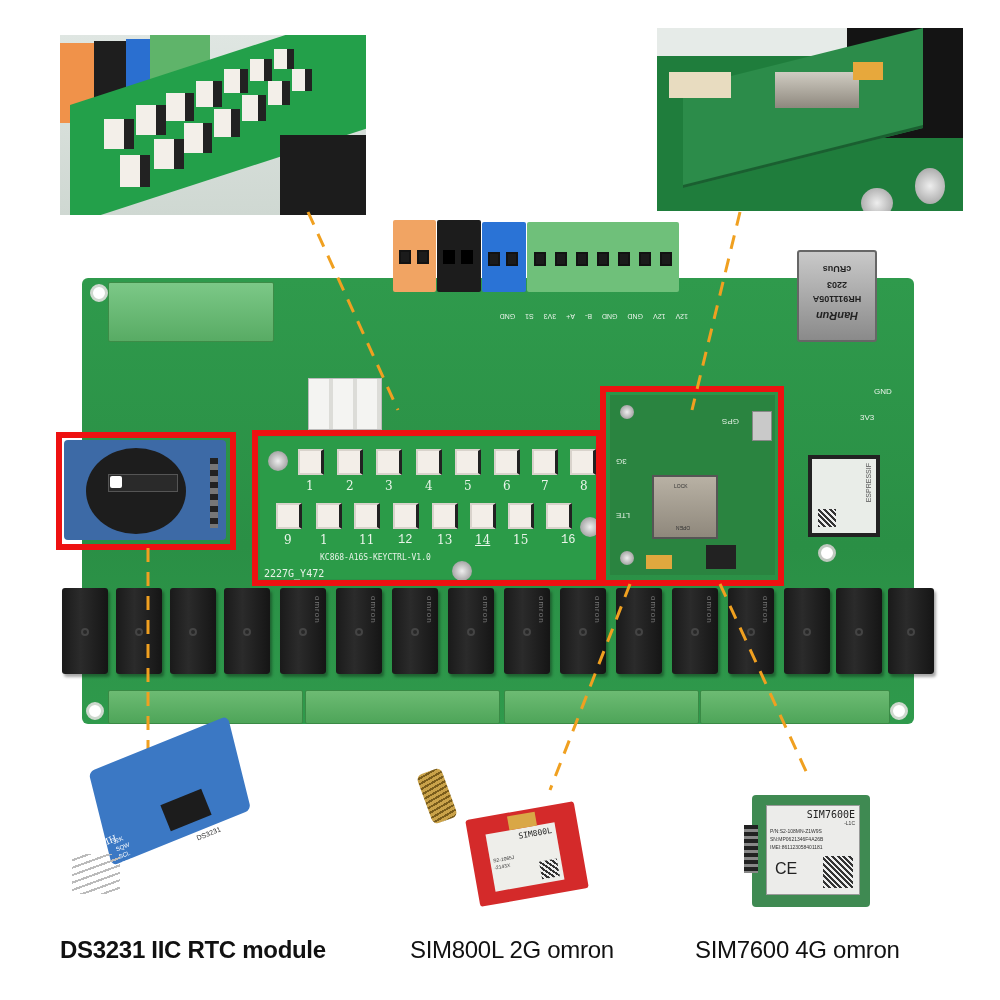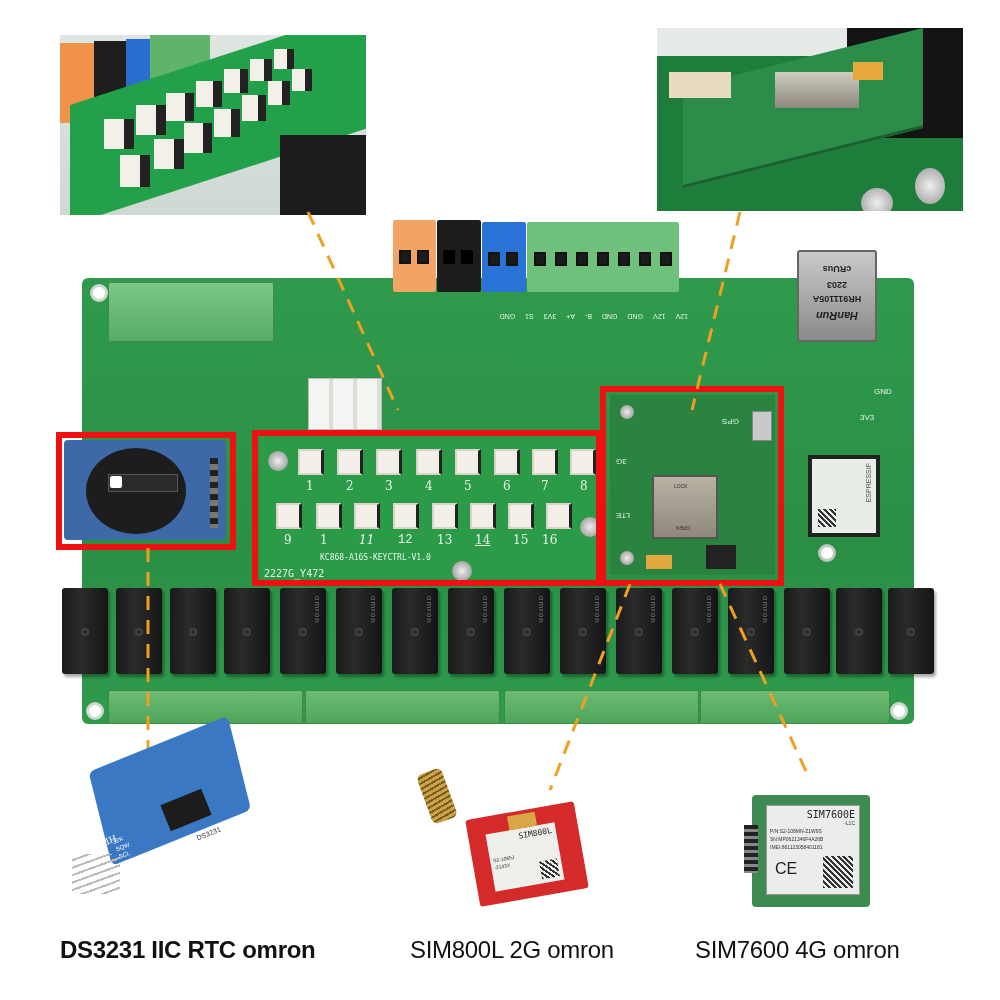--- a/index.html
+++ b/index.html
@@ -196,26 +196,26 @@
   <div class="key" style="left:56px;top:66px;"></div>
   <div class="key" style="left:94px;top:66px;"></div>
   <div class="key" style="left:133px;top:66px;"></div>
   <div class="key" style="left:172px;top:66px;"></div>
   <div class="key" style="left:210px;top:66px;"></div>
   <div class="key" style="left:248px;top:66px;"></div>
   <div class="key" style="left:286px;top:66px;"></div>
 
   <span class="key-num" style="left:24px;top:96px;">9</span>
   <span class="key-num" style="left:60px;top:96px;">1</span>
-  <span class="key-num" style="left:99px;top:96px;font-style:italic;">11</span>
+  <span class="key-num" style="left:99px;top:96px;">11</span>
   <span class="key-num" style="left:138px;top:96px;font-family:Liberation Mono, monospace;">12</span>
   <span class="key-num" style="left:177px;top:96px;">13</span>
   <span class="key-num" style="left:215px;top:96px;text-decoration:underline;">14</span>
   <span class="key-num" style="left:253px;top:96px;">15</span>
-  <span class="key-num" style="left:282px;top:96px;">16</span>
+  <span class="key-num" style="left:301px;top:96px;font-family:Liberation Mono, monospace;">16</span>
 
   <div class="abs" style="left:60px;top:116px;font-size:8px;color:#e6f2e6;font-family:'DejaVu Sans Mono',monospace;">KC868-A16S-KEYCTRL-V1.0</div>
   <div class="abs" style="left:4px;top:131px;font-size:10px;color:#e6f2e6;font-family:'DejaVu Sans Mono',monospace;">2227G_Y472</div>
 </div>
 
 <div class="gsm">
   <div class="sim-slot">
     <div style="position:absolute;left:20px;top:6px;font-size:5px;color:#333;">LOCK</div>
     <div style="position:absolute;left:22px;bottom:6px;font-size:5px;color:#333;transform:rotate(180deg);">OPEN</div>
   </div>
@@ -344,15 +344,15 @@
     <div style="position:absolute;right:4px;top:3px;font-size:10px;color:#222;font-family:'DejaVu Sans Mono',monospace;">SIM7600E</div>
     <div style="position:absolute;right:4px;top:14px;font-size:5px;color:#333;">-L1C</div>
     <div style="position:absolute;left:3px;top:22px;font-size:5px;color:#333;white-space:nowrap;">P/N:S2-108MN-Z1W9S</div>
     <div style="position:absolute;left:3px;top:30px;font-size:5px;color:#333;white-space:nowrap;">SN:MP0621346F4A26B</div>
     <div style="position:absolute;left:3px;top:38px;font-size:5px;color:#333;white-space:nowrap;">IMEI:861123058401181</div>
     <div style="position:absolute;left:8px;top:54px;font-size:16px;color:#222;">CE</div>
     <div style="position:absolute;right:6px;top:50px;width:30px;height:32px;background:repeating-linear-gradient(45deg,#333 0 2px,#eee 2px 4px);"></div>
   </div>
 </div>
 
-<div class="caption cap-1">DS3231 IIC RTC omron</div>
+<div class="caption cap-1">DS3231 IIC RTC module</div>
 <div class="caption cap-2">SIM800L 2G omron</div>
 <div class="caption cap-3">SIM7600 4G omron</div>
 
 </body></html>

